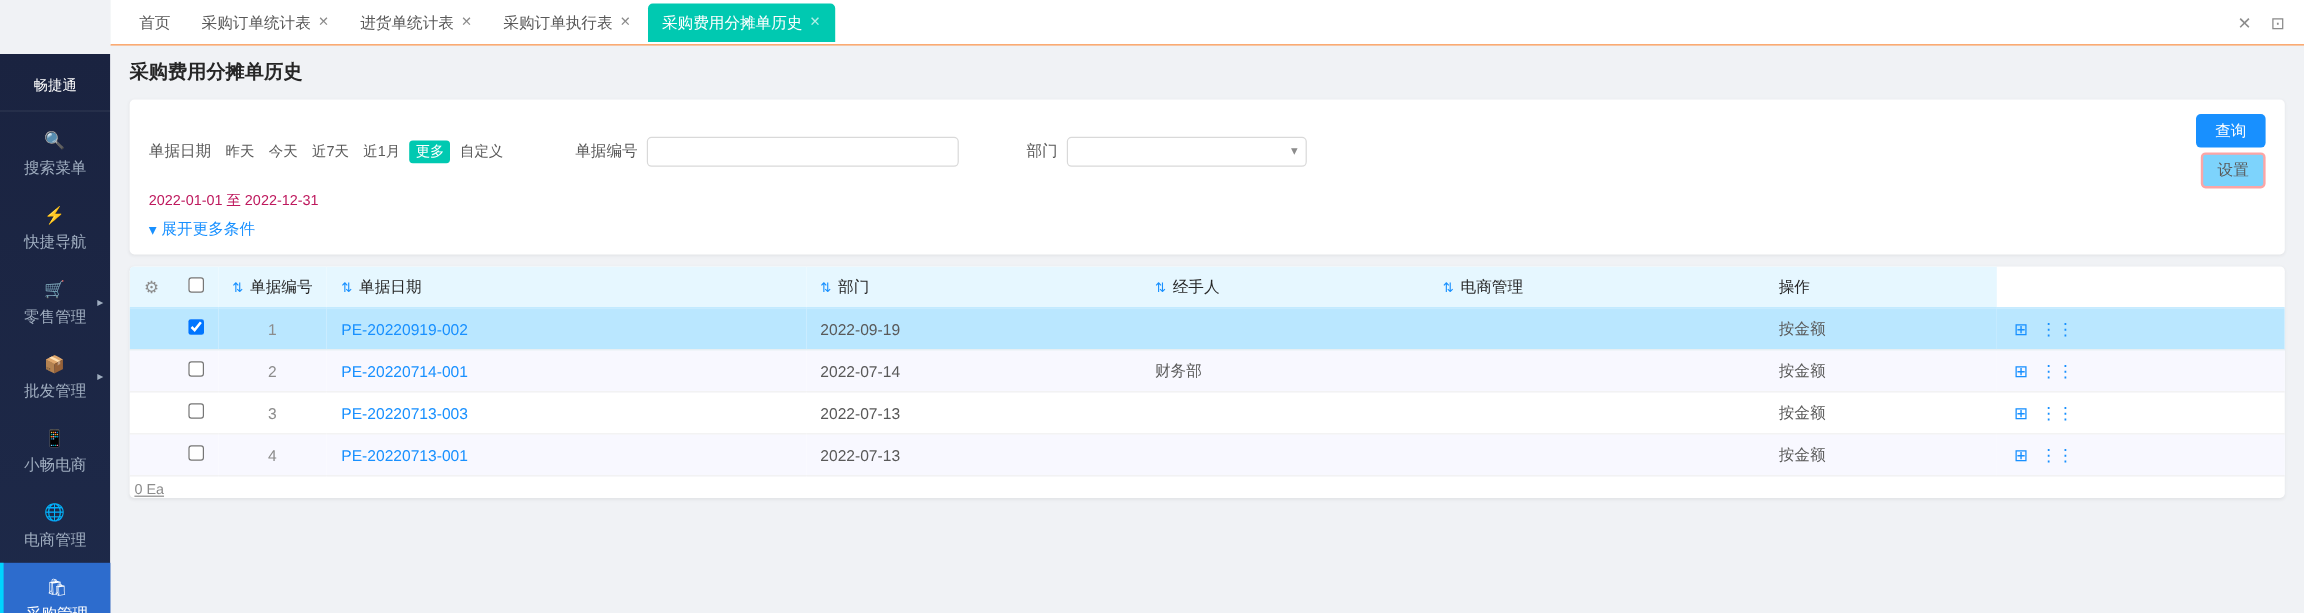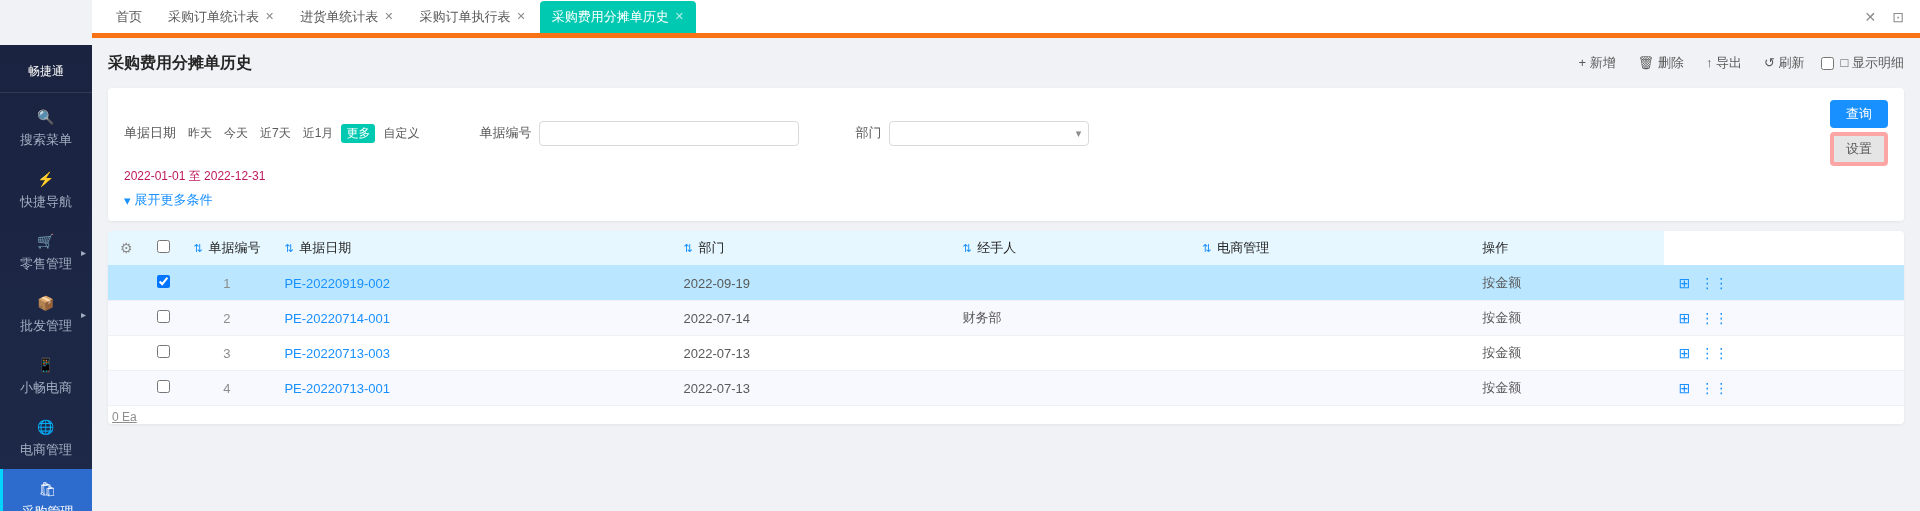--- a/index.html
+++ b/index.html
@@ -63,21 +63,21 @@
       background: #f0f2f5;
     }
 
     
     .tab-bar {
       background: #fff;
       display: flex;
       align-items: center;
       padding: 15px 12px;
       height: 38px;
-      border-bottom: 5px solid #f97316;
+      border-bottom: 1px solid #f97316;
       gap: 2px;
       flex-shrink: 0;
     }
     .tab {
       display: flex;
       align-items: center;
       padding: 0 12px;
       height: 32px;
       cursor: pointer;
       color: #595959;
@@ -234,23 +234,23 @@
     .query-btn {
       background: #1890ff;
       color: #fff;
       border: none;
       border-radius: 4px;
       padding: 5px 16px;
       cursor: pointer;
       font-size: 13px;
     }
     .setting-btn {
-      background: #e5e5e5;
-      color: #595959;
-      border: 4px solid #fca5a5;
+      background: #7dd3fc;
+      color: #595959;
+      border: 2px solid #fca5a5;
       border-radius: 4px;
       padding: 4px 12px;
       cursor: pointer;
       font-size: 13px;
     }
     .expand-btn {
       display: flex;
       align-items: center;
       gap: 4px;
       cursor: pointer;
@@ -389,30 +389,20 @@
     <div class="tab-actions">
       <span class="tab-action-btn">✕</span>
       <span class="tab-action-btn">⊡</span>
     </div>
   </div>
 
   <div class="page-content">
 
     <div class="page-header">
       <span class="page-title">采购费用分摊单历史</span>
-      <div class="header-actions">
-        <span class="action-btn">+ 新增</span>
-        <span class="action-btn">🗑 删除</span>
-        <span class="action-btn">↑ 导出</span>
-        <span class="action-btn">↺ 刷新</span>
-        <span class="display-toggle">
-          <input type="checkbox" style="margin-right: 3px;">
-          <span>□ 显示明细</span>
-        </span>
-      </div>
     </div>
 
     <div class="filter-area">
       <div class="filter-row">
 
         <div class="filter-item">
           <span class="filter-label">单据日期</span>
           <div class="date-shortcuts">
             <span class="date-shortcut">昨天</span>
             <span class="date-shortcut">今天</span>

